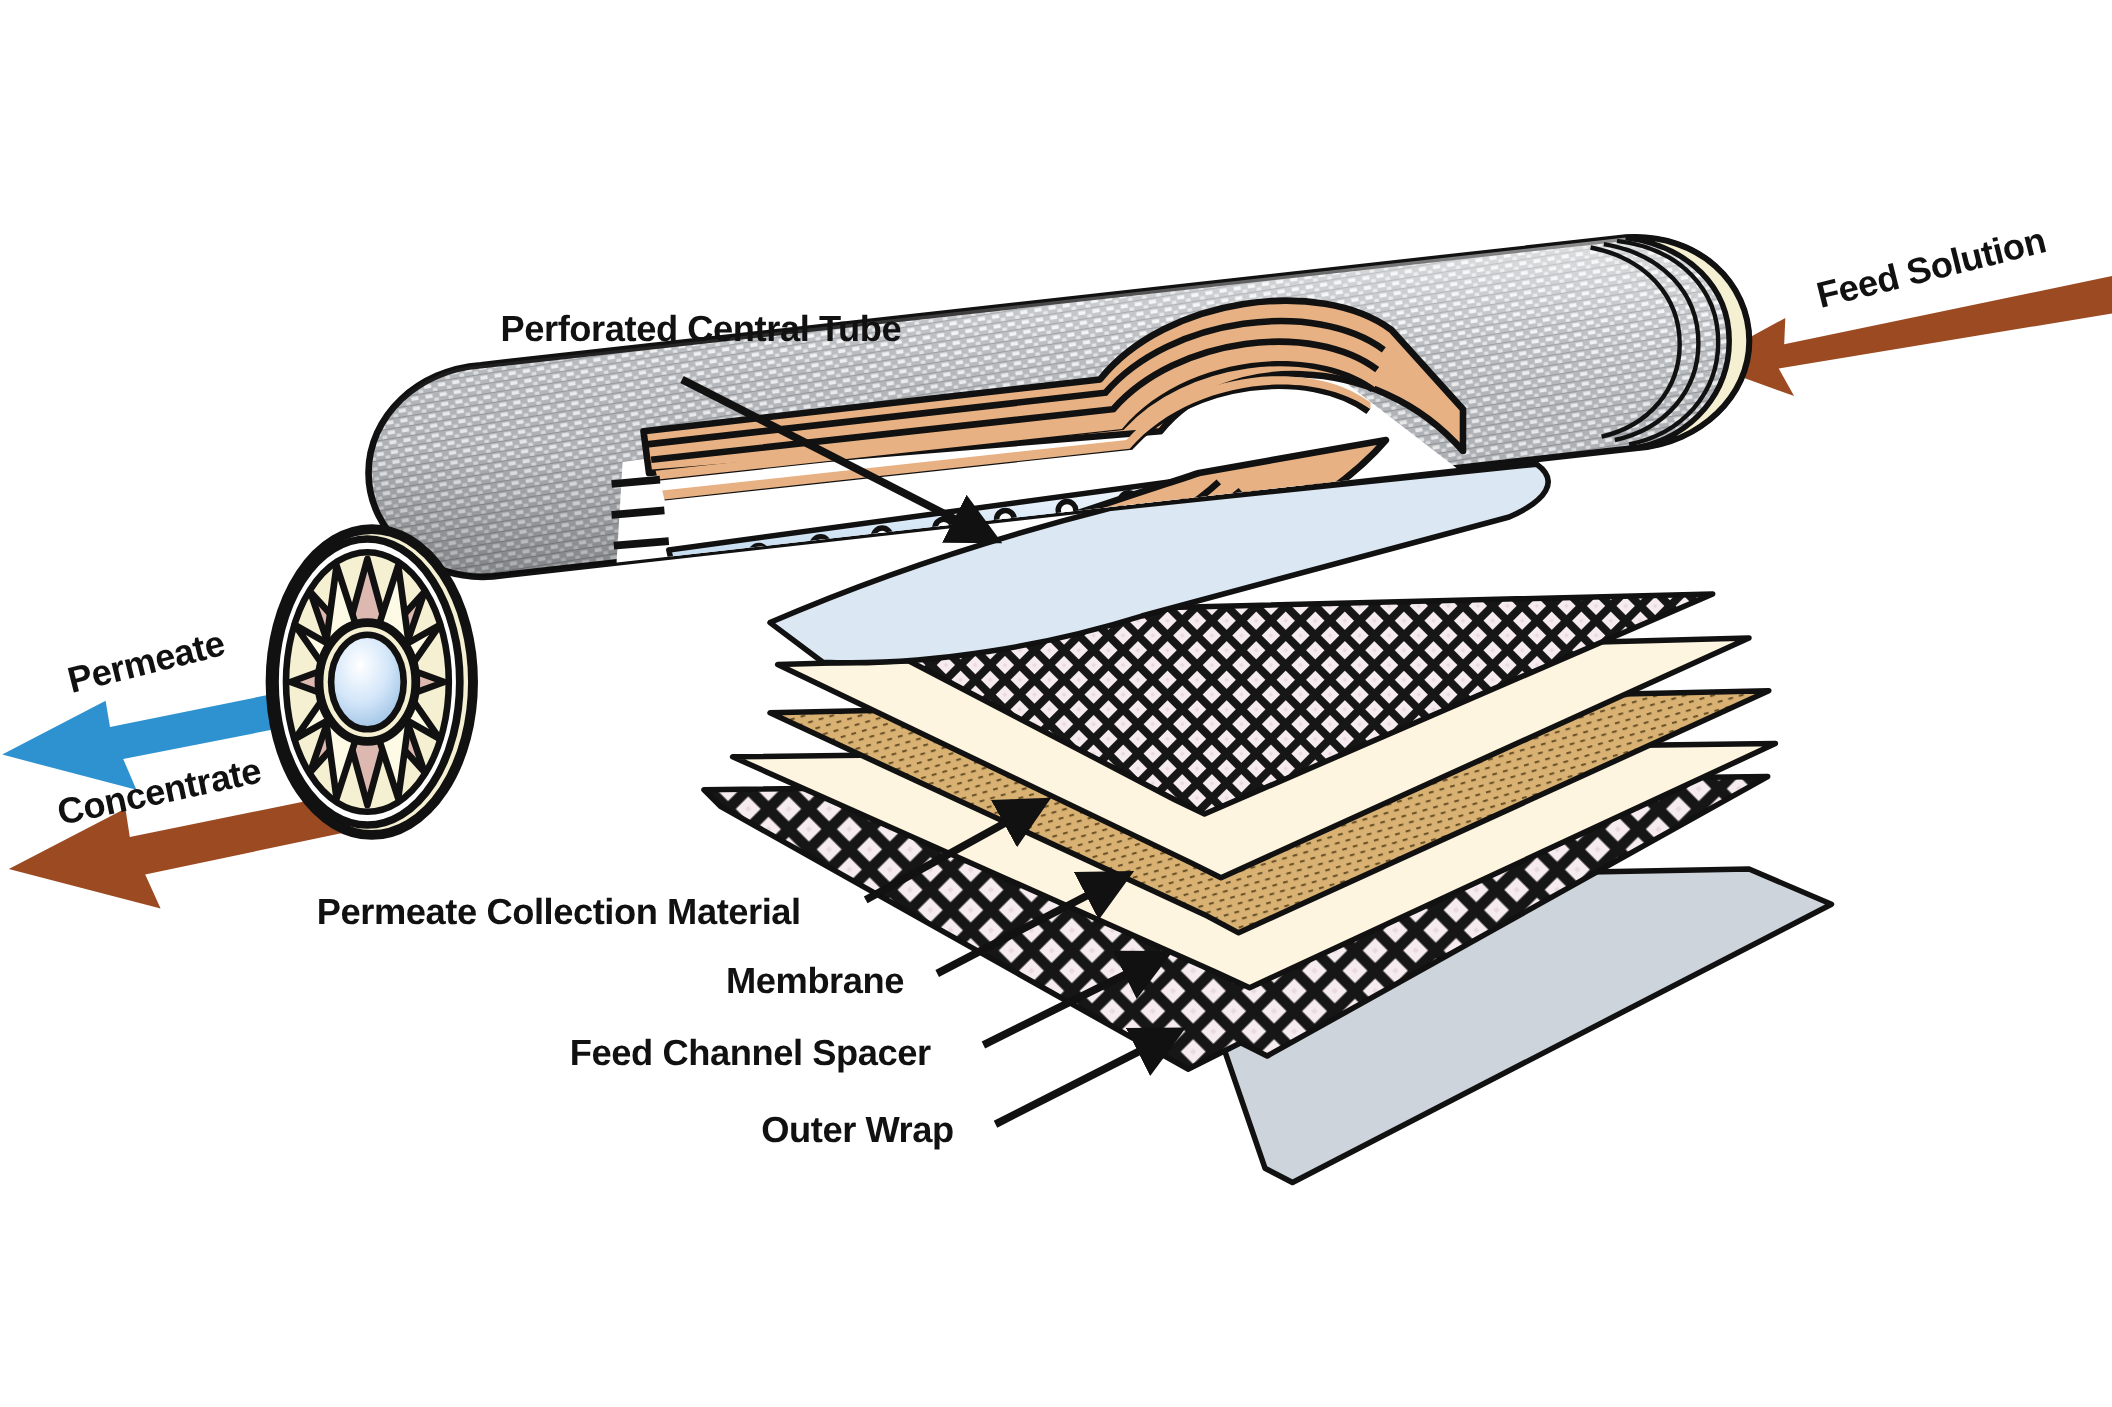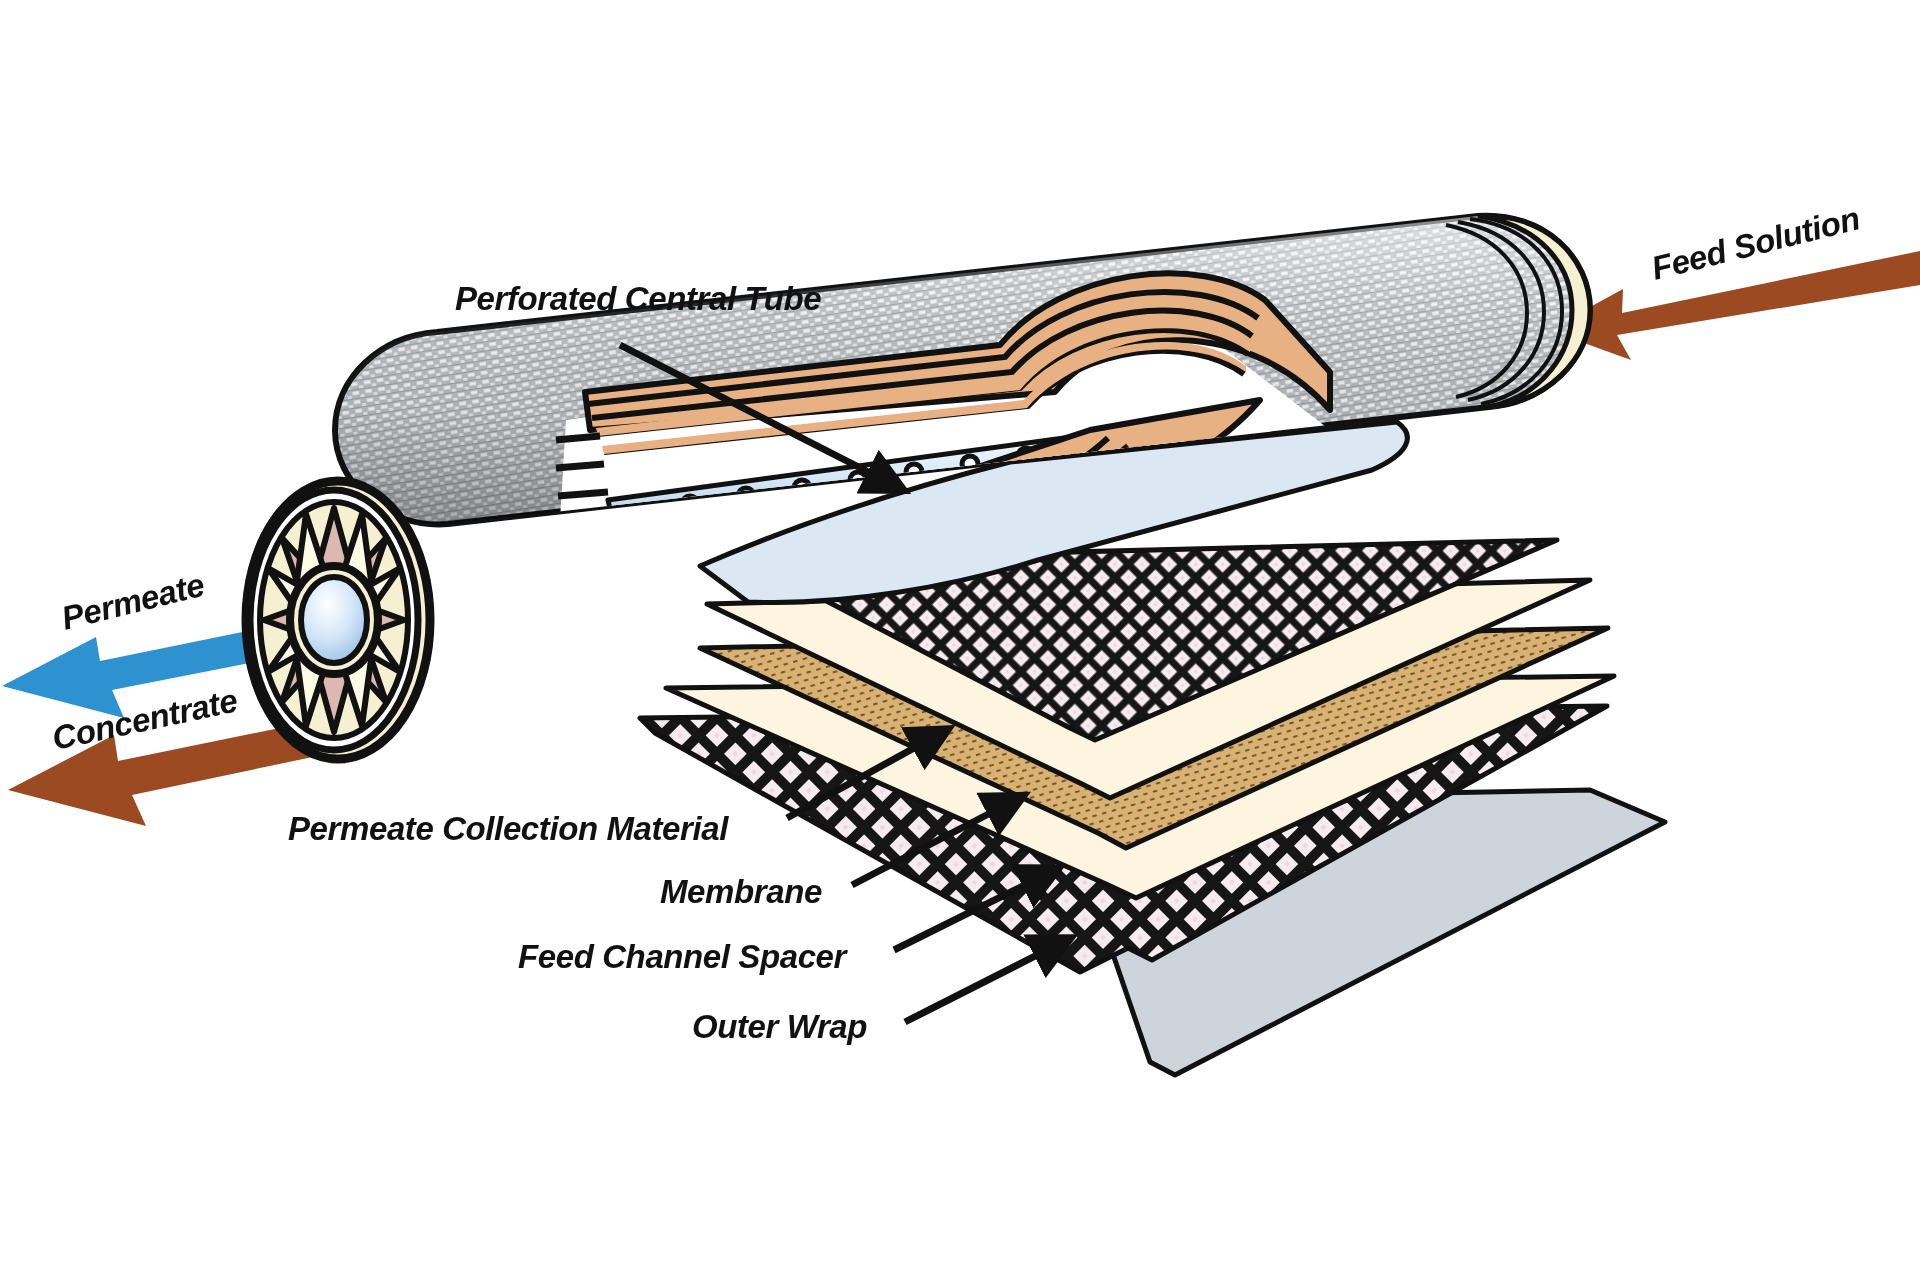--- a/index.html
+++ b/index.html
@@ -11,21 +11,20 @@
     width: 1920px;
     height: 1279px;
     overflow: hidden;
     font-family: "Liberation Sans", sans-serif;
   }
   #stage {
     position: relative;
     width: 1655px;
     height: 1279px;
     background: #ffffff;
-    font-style: italic;
   }
   #diagram {
     position: absolute;
     left: 0;
     top: 0;
     width: 1920px;
     height: 1279px;
   }
   .lbl {
     font-family: "Liberation Sans", sans-serif;

